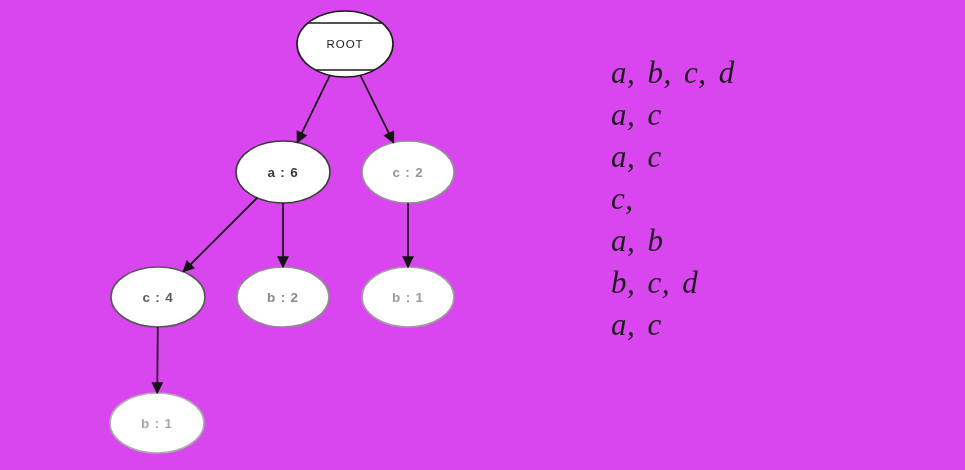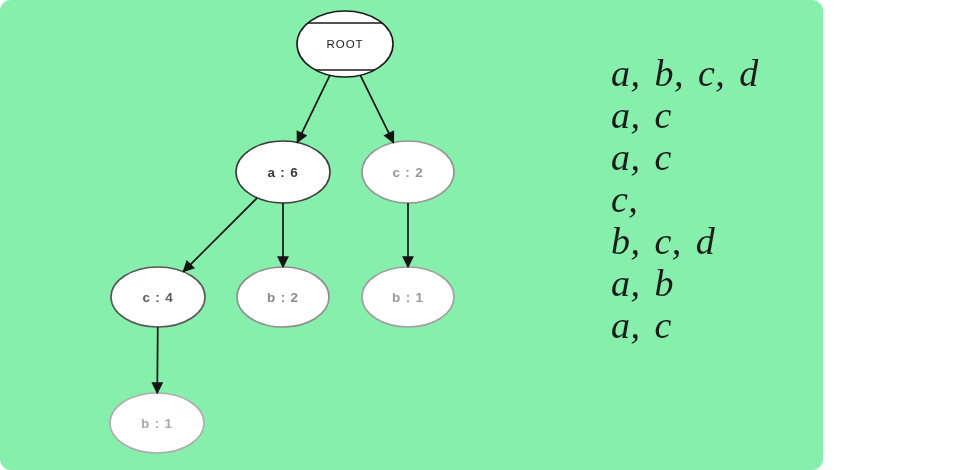--- a/index.html
+++ b/index.html
@@ -1,36 +1,35 @@
 <!DOCTYPE html>
 <html><head>
 <meta charset="utf-8">
 <style>
   html, body { margin: 0; padding: 0; background: #ffffff; }
   .stage {
     position: relative;
-    width: 823px;
+    width: 965px;
     height: 470px;
-    background: #86efac;
+    background: #d946ef;
     overflow: hidden;
     font-family: "Liberation Sans", "DejaVu Sans", sans-serif;
-    border-radius: 11px;
   }
   #tree-svg {
     position: absolute;
     left: 0;
     top: 0;
   }
   .tx-list {
     position: absolute;
     left: 611px;
     top: 52px;
     font-family: "Liberation Serif", "DejaVu Serif", serif;
     font-style: italic;
-    font-size: 38px;
+    font-size: 31px;
     line-height: 42px;
     letter-spacing: 0.5px;
     word-spacing: 4px;
     white-space: pre;
   }
 </style>
 </head>
 <body>
 
 <div class="stage">
@@ -70,14 +69,14 @@
         <ellipse cx="157" cy="423" rx="47" ry="30" fill="#ffffff" stroke="#adadad" stroke-width="1.6"></ellipse>
         <text x="157" y="423" text-anchor="middle" dominant-baseline="central" fill="#a8a8a8" font-size="13.5" font-weight="700" letter-spacing="0.8" font-family="&quot;Liberation Sans&quot;,&quot;DejaVu Sans&quot;,sans-serif">b : 1</text>
       </g>
       <line x1="329.83441004397974" y1="75.30960507049343" x2="297.3033955133249" y2="142.47040926281312" stroke="#141414" stroke-width="1.7" marker-end="url(#ah)"></line>
       <line x1="360.3852454041484" y1="75.25891129731734" x2="393.5180511797567" y2="142.57635795252156" stroke="#141414" stroke-width="1.7" marker-end="url(#ah)"></line>
       <line x1="257.12204694612274" y1="197.87795305387726" x2="183.28766628732765" y2="271.7123337126724" stroke="#141414" stroke-width="1.7" marker-end="url(#ah)"></line>
       <line x1="283" y1="203" x2="283" y2="267" stroke="#141414" stroke-width="1.7" marker-end="url(#ah)"></line>
       <line x1="408" y1="203" x2="408" y2="267" stroke="#141414" stroke-width="1.7" marker-end="url(#ah)"></line>
       <line x1="157.7619078169529" y1="326.999615063934" x2="157.2380921830471" y2="393.000384936066" stroke="#141414" stroke-width="1.7" marker-end="url(#ah)"></line>
     </svg>
-  <div class="tx-list" style="color: rgb(27, 27, 27);"><div>a, b, c, d</div><div>a, c</div><div>a, c</div><div>c,</div><div>b, c, d</div><div>a, b</div><div>a, c</div></div>
+  <div class="tx-list" style="color: rgb(27, 27, 27);"><div>a, b, c, d</div><div>a, c</div><div>a, c</div><div>c,</div><div>a, b</div><div>b, c, d</div><div>a, c</div></div>
 </div>
 
 </body></html>

